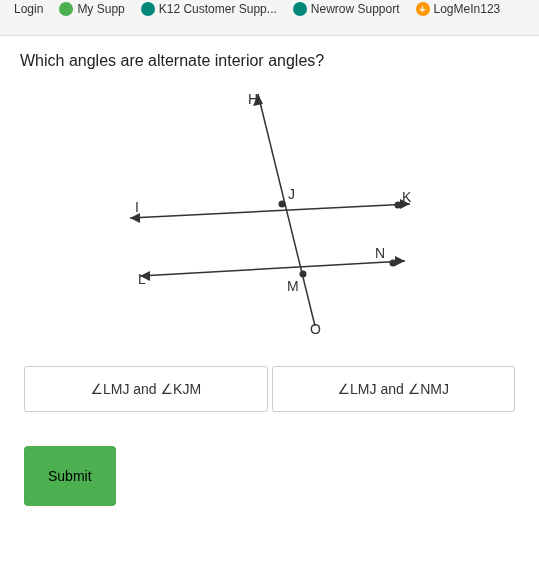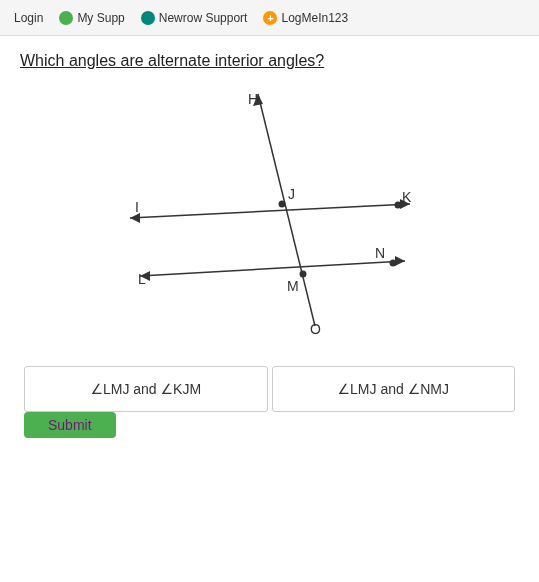--- a/index.html
+++ b/index.html
@@ -7,21 +7,21 @@
       width: 539px;
       height: 582px;
       font-family: Arial, sans-serif;
       background: #fff;
       overflow: hidden;
     }
 
     
     .navbar {
       display: flex;
-      align-items: center;
+      align-items: flex-start;
       height: 36px;
       background: #f5f5f5;
       border-bottom: 1px solid #ddd;
       padding: 0 8px;
       gap: 4px;
       font-size: 12px;
     }
     .nav-item {
       display: flex;
       align-items: center;
@@ -54,56 +54,55 @@
 
     
     .main {
       padding: 16px 20px;
     }
 
     .question {
       font-size: 16px;
       color: #222;
       margin-bottom: 16px;
-      text-decoration: underline;
     }
 
     
     .diagram {
       width: 320px;
       height: 260px;
       margin: 0 auto 20px auto;
       position: relative;
     }
 
     
     .choices {
       display: grid;
       grid-template-columns: 1fr 1fr;
       gap: 4px;
-      margin-bottom: 0;
+      margin-bottom: 34px;
       padding: 0 4px;
     }
     .choice-btn {
       border: 1px solid #ccc;
       background: #fff;
       padding: 14px 10px;
       font-size: 14px;
       color: #333;
       cursor: pointer;
       text-align: center;
       border-radius: 3px;
     }
 
     
     .submit-btn {
       background: #4caf50;
-      color: #701a75;
+      color: #000000;
       border: none;
-      padding: 5px 24px;
+      padding: 22px 24px;
       font-size: 14px;
       border-radius: 4px;
       cursor: pointer;
       margin-left: 4px;
     }
 
     
     .diagram svg {
       width: 100%;
       height: 100%;
@@ -112,20 +111,24 @@
 </head>
 <body>
 
 <div class="navbar">
   <div class="nav-item">
     <span>Login</span>
   </div>
   <div class="nav-item">
     <span class="nav-icon-circle green"></span>
     <span>My Supp</span>
+  </div>
+  <div class="nav-item">
+    <span class="nav-icon-circle teal"></span>
+    <span>K12 Customer Supp...</span>
   </div>
   <div class="nav-item">
     <span class="nav-icon-circle teal"></span>
     <span>Newrow Support</span>
   </div>
   <div class="nav-item">
     <span class="nav-icon-add">+</span>
     <span>LogMeIn123</span>
   </div>
 </div>

